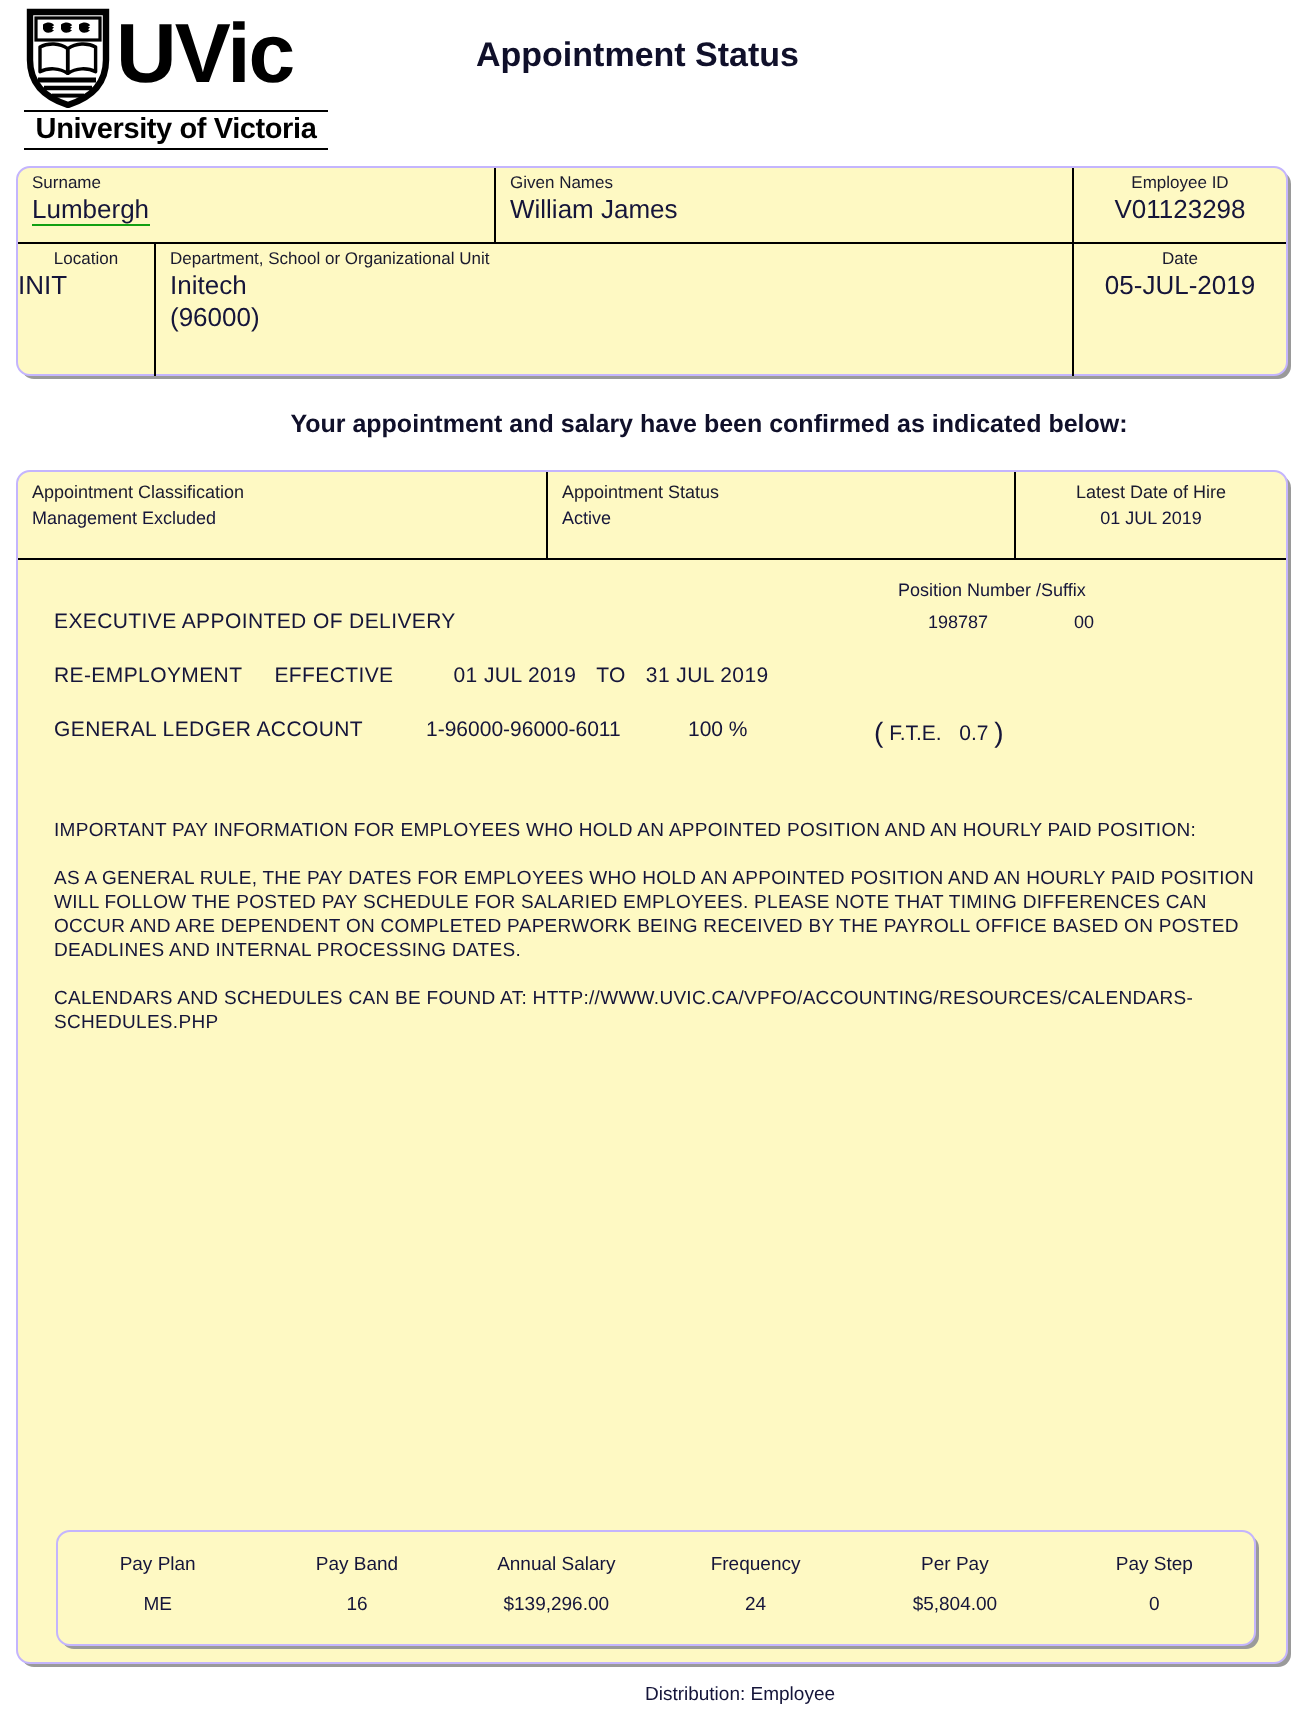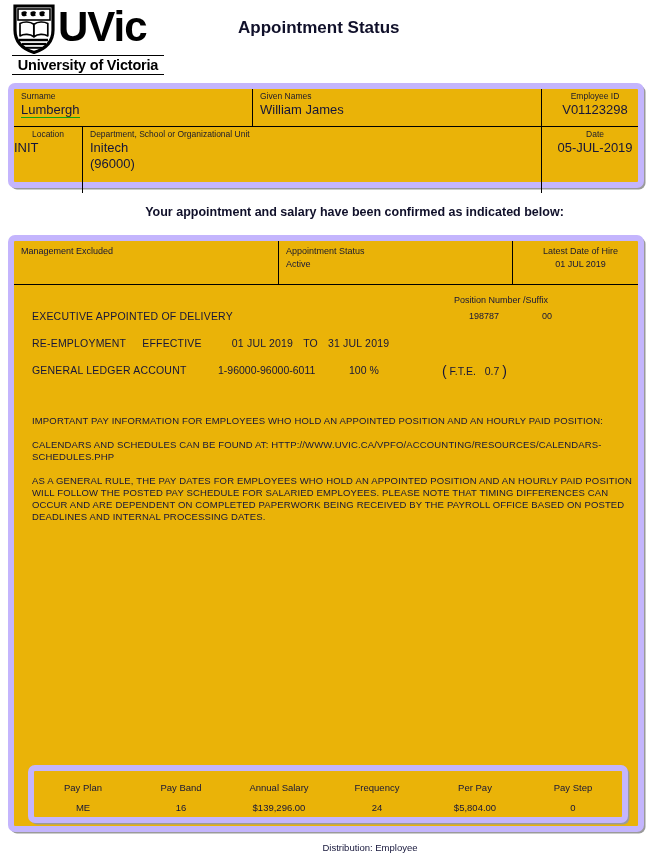--- a/index.html
+++ b/index.html
@@ -65,22 +65,22 @@
     left: 238px;
     top: 18px;
     font-size: 17px;
     font-weight: bold;
     color: #10102a;
   }
 
   
   .panel {
     position: absolute;
-    background: #eab308;
-    border: 6px solid #c4b5fd;
+    background: #fef9c3;
+    border: 1px solid #c4b5fd;
     border-radius: 7px;
     box-sizing: border-box;
     box-shadow: 2px 2px 0 -0.5px #9a9a9a;
   }
 
   
   #identity-panel {
     left: 8px;
     top: 83px;
     width: 636px;
@@ -351,20 +351,21 @@
     </div>
   </div>
 </div>
 
 <div id="confirm-line">Your appointment and salary have been confirmed as indicated below:</div>
 
 <div class="panel" id="main-panel">
 
   <div class="main-head">
     <div class="cell" style="left:0; top:0; width:264px; height:43px;">
+      <div class="lbl">Appointment Classification</div>
       <div class="val">Management Excluded</div>
     </div>
     <div class="vdiv" style="left:264px; height:43px;"></div>
 
     <div class="cell" style="left:265px; top:0; width:233px; height:43px;">
       <div class="lbl">Appointment Status</div>
       <div class="val">Active</div>
     </div>
     <div class="vdiv" style="left:498px; height:43px;"></div>
 
@@ -392,22 +393,22 @@
     <div class="gl-fte">
       <span class="paren">(</span>
       <span>F.T.E.</span>
       &nbsp;
       <span>0.7</span>
       <span class="paren">)</span>
     </div>
 
     <div class="notes">
       <p>IMPORTANT PAY INFORMATION FOR EMPLOYEES WHO HOLD AN APPOINTED POSITION AND AN HOURLY PAID POSITION:</p>
+      <p>AS A GENERAL RULE, THE PAY DATES FOR EMPLOYEES WHO HOLD AN APPOINTED POSITION AND AN HOURLY PAID POSITION WILL FOLLOW THE POSTED PAY SCHEDULE FOR SALARIED EMPLOYEES. PLEASE NOTE THAT TIMING DIFFERENCES CAN OCCUR AND ARE DEPENDENT ON COMPLETED PAPERWORK BEING RECEIVED BY THE PAYROLL OFFICE BASED ON POSTED DEADLINES AND INTERNAL PROCESSING DATES.</p>
       <p>CALENDARS AND SCHEDULES CAN BE FOUND AT: HTTP://WWW.UVIC.CA/VPFO/ACCOUNTING/RESOURCES/CALENDARS-SCHEDULES.PHP</p>
-      <p>AS A GENERAL RULE, THE PAY DATES FOR EMPLOYEES WHO HOLD AN APPOINTED POSITION AND AN HOURLY PAID POSITION WILL FOLLOW THE POSTED PAY SCHEDULE FOR SALARIED EMPLOYEES. PLEASE NOTE THAT TIMING DIFFERENCES CAN OCCUR AND ARE DEPENDENT ON COMPLETED PAPERWORK BEING RECEIVED BY THE PAYROLL OFFICE BASED ON POSTED DEADLINES AND INTERNAL PROCESSING DATES.</p>
     </div>
   </div>
 </div>
 
 <div class="panel" id="pay-panel">
   <table class="pay-table">
     <thead>
       <tr>
         <th>Pay Plan</th>
         <th>Pay Band</th>

